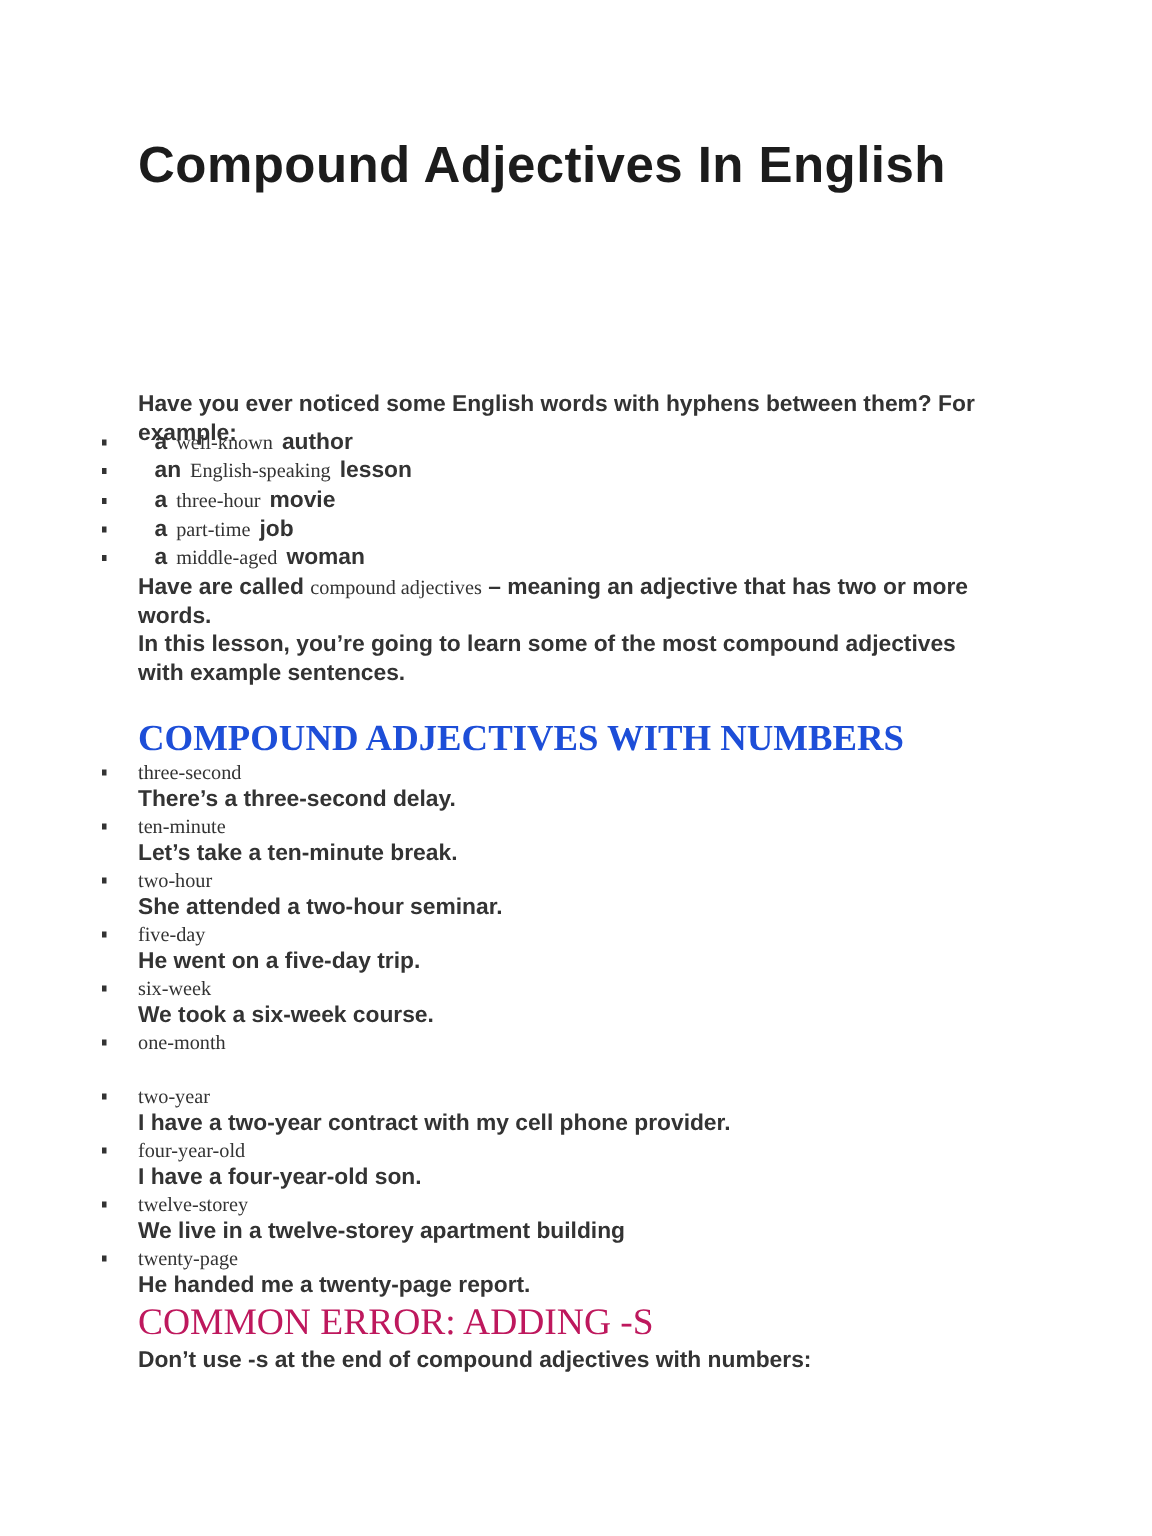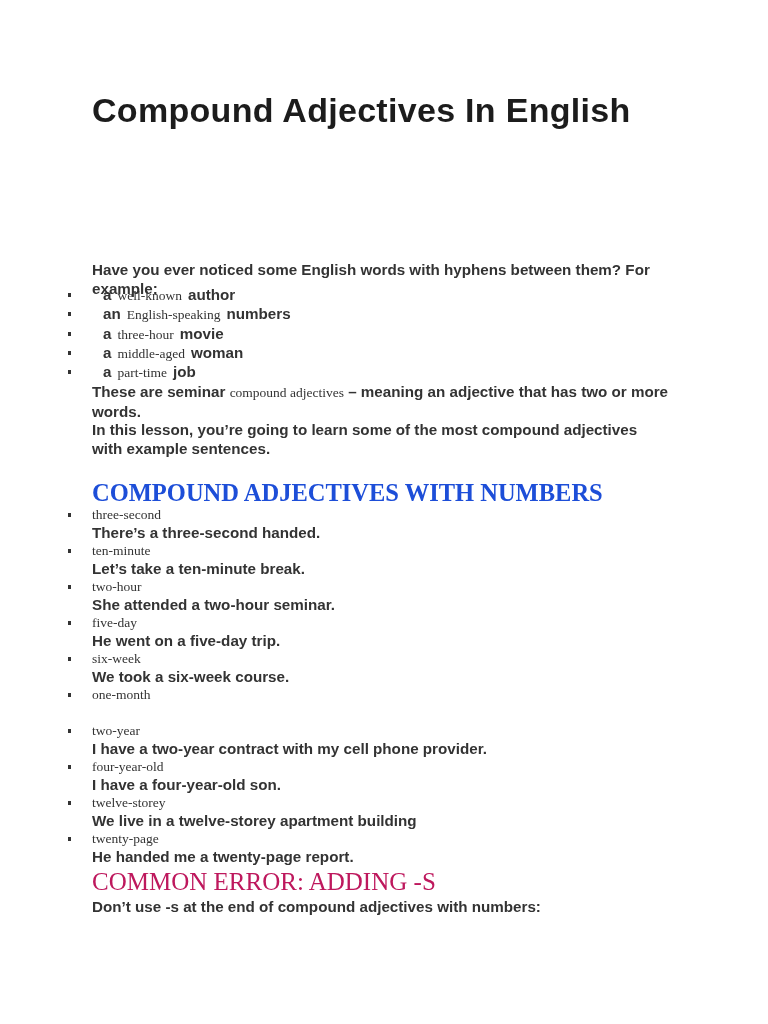--- a/index.html
+++ b/index.html
@@ -46,58 +46,58 @@
   <ul class="ul" style="top:285px;">
     <li class="li">
       <span class="bullet"></span>
       <span class="ex">
         <span class="sans">a</span><span class="sp"></span><span class="serif">well-known</span><span class="sp"></span><span class="sans">author</span>
       </span>
     </li>
     <li class="li">
       <span class="bullet"></span>
       <span class="ex">
-        <span class="sans">an</span><span class="sp"></span><span class="serif">English-speaking</span><span class="sp"></span><span class="sans">numbers</span>
+        <span class="sans">an</span><span class="sp"></span><span class="serif">English-speaking</span><span class="sp"></span><span class="sans">lesson</span>
       </span>
     </li>
     <li class="li">
       <span class="bullet"></span>
       <span class="ex">
         <span class="sans">a</span><span class="sp"></span><span class="serif">three-hour</span><span class="sp"></span><span class="sans">movie</span>
       </span>
     </li>
     <li class="li">
       <span class="bullet"></span>
       <span class="ex">
-        <span class="sans">a</span><span class="sp"></span><span class="serif">middle-aged</span><span class="sp"></span><span class="sans">woman</span>
+        <span class="sans">a</span><span class="sp"></span><span class="serif">part-time</span><span class="sp"></span><span class="sans">job</span>
       </span>
     </li>
     <li class="li">
       <span class="bullet"></span>
       <span class="ex">
-        <span class="sans">a</span><span class="sp"></span><span class="serif">part-time</span><span class="sp"></span><span class="sans">job</span>
+        <span class="sans">a</span><span class="sp"></span><span class="serif">middle-aged</span><span class="sp"></span><span class="sans">woman</span>
       </span>
     </li>
   </ul>
 
   <p class="para sans" style="top:382px;">
-    <span>These are seminar</span>
+    <span>Have are called</span>
     <span class="serif" style="font-weight:normal;">compound adjectives</span>
     <span>– meaning an adjective that has two or more words.</span>
   </p>
 
   <p class="para sans" style="top:420px; width:560px;">In this lesson, you’re going to learn some of the most compound adjectives with example sentences.</p>
 
   <h2 class="h2 blue" style="top:478px;">COMPOUND ADJECTIVES WITH NUMBERS</h2>
 
   <ul class="num-list">
     <li class="num-item">
       <span class="bullet"></span>
       <span class="term serif">three-second</span>
-      <span class="sent sans">There’s a three-second handed.</span>
+      <span class="sent sans">There’s a three-second delay.</span>
     </li>
     <li class="num-item">
       <span class="bullet"></span>
       <span class="term serif">ten-minute</span>
       <span class="sent sans">Let’s take a ten-minute break.</span>
     </li>
     <li class="num-item">
       <span class="bullet"></span>
       <span class="term serif">two-hour</span>
       <span class="sent sans">She attended a two-hour seminar.</span>

